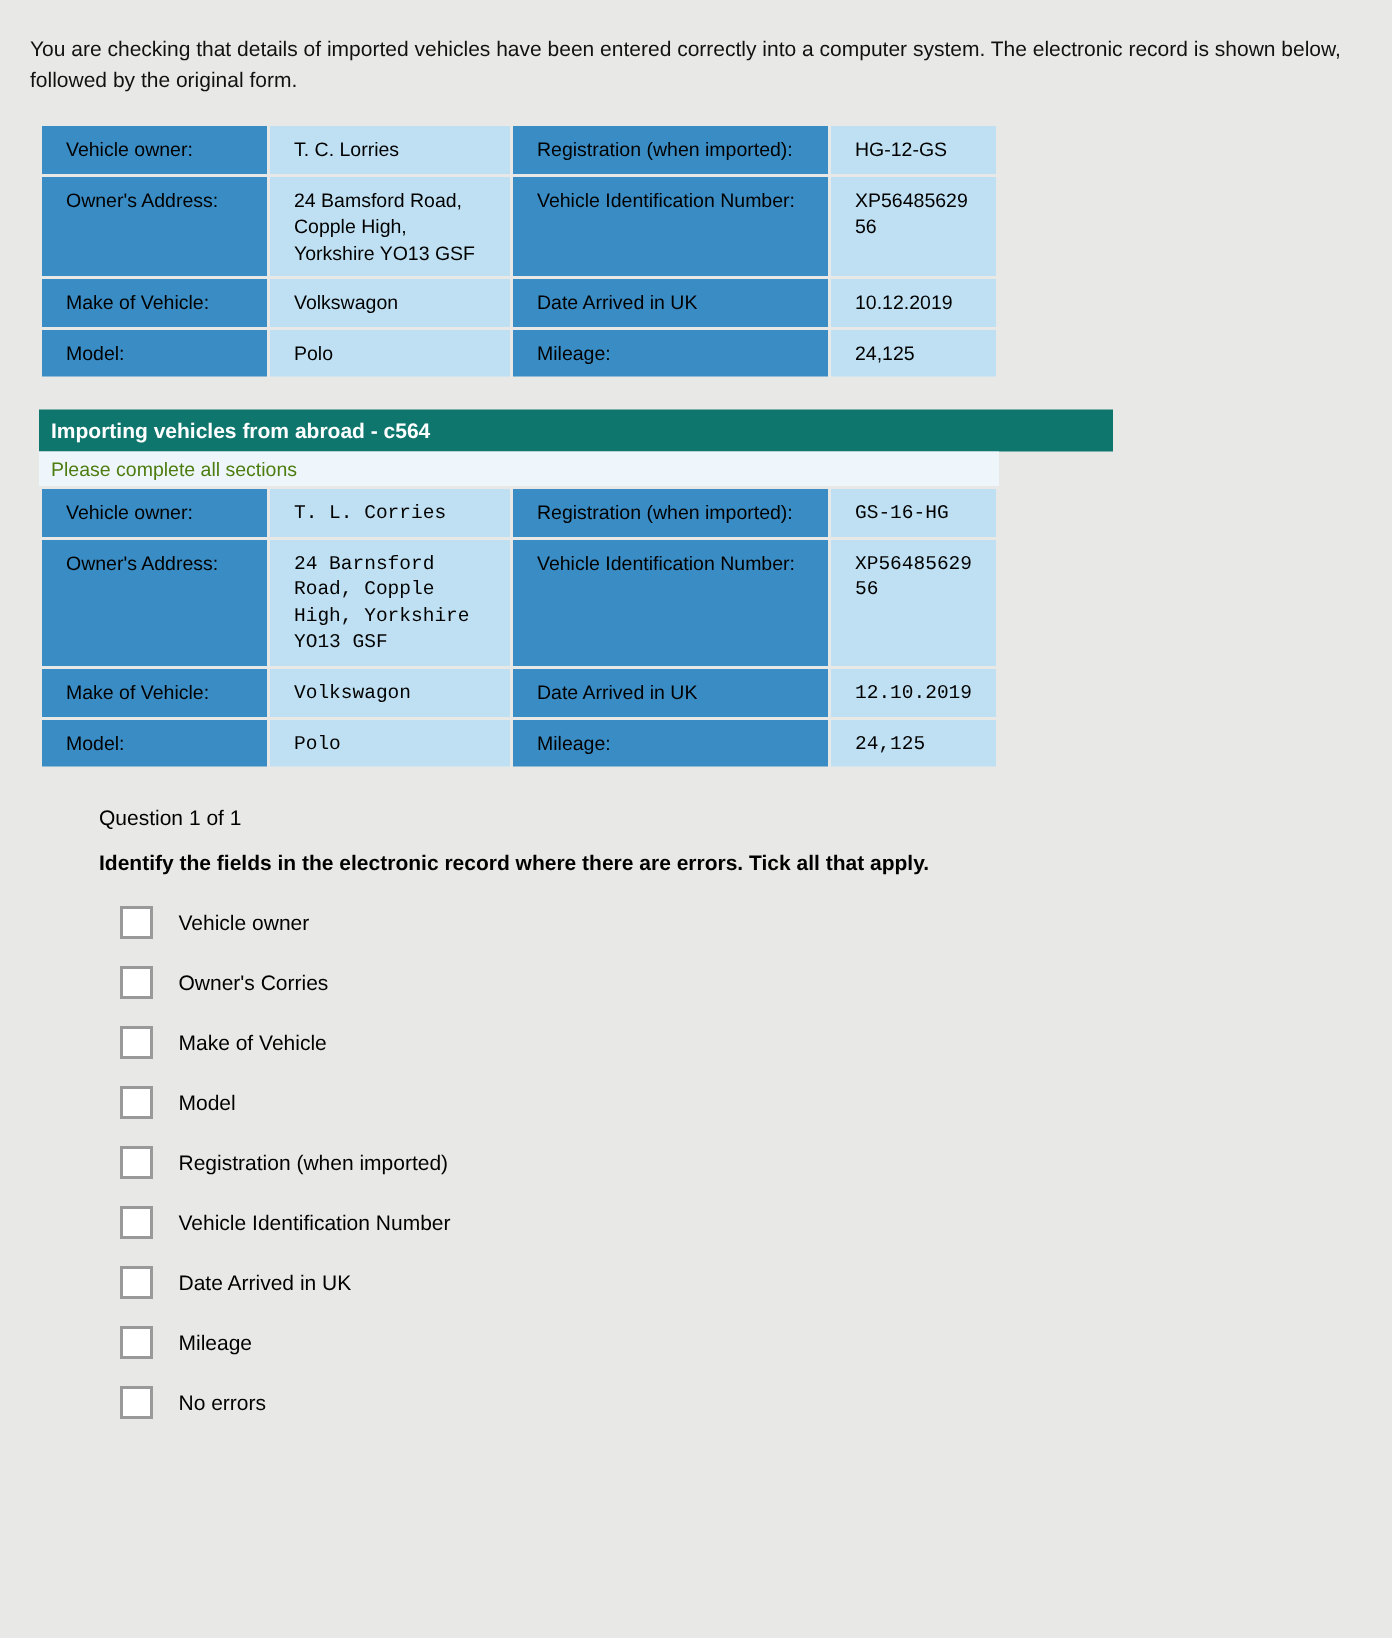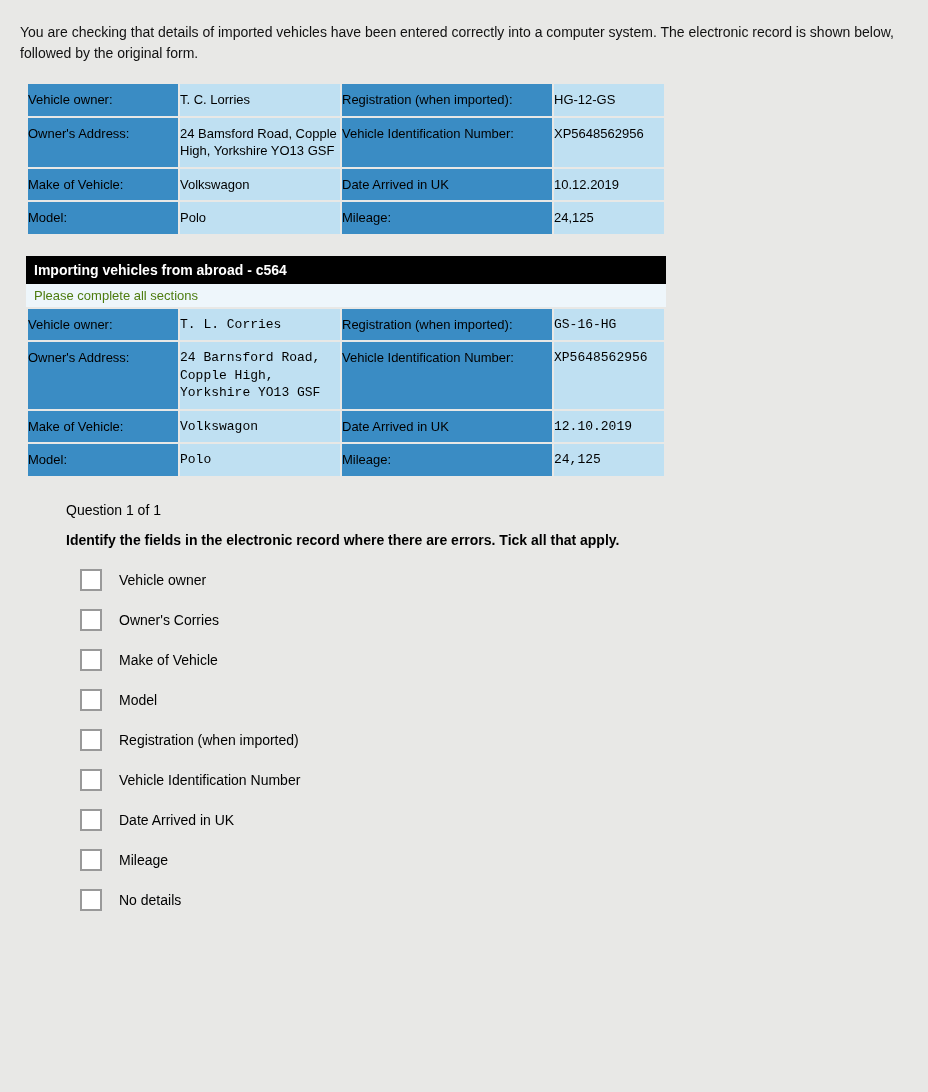--- a/index.html
+++ b/index.html
@@ -18,39 +18,39 @@
     color: #111;
   }
   table.data {
     border-collapse: separate;
     border-spacing: 2px;
     width: 640px;
     margin-left: 6px;
     table-layout: fixed;
   }
   table.data td {
-    padding: 7px 0;
+    padding: 7px 16px;
     vertical-align: top;
     font-size: 13px;
     line-height: 1.35;
     word-wrap: break-word;
     margin-left: 38px;
   }
   table.data col.c1 { width: 150px; }
   table.data col.c2 { width: 160px; }
   table.data col.c3 { width: 210px; }
   table.data col.c4 { width: 110px; }
   .lbl  { background: #3a8cc4; color: #000; font-weight: 400; }
   .val  { background: #bfe0f2; color: #000; }
   .formhdr {
-    background: #000000;
+    background: #0f766e;
     color: #fff;
     font-weight: bold;
     padding: 6px 8px;
-    width: 640px;
+    width: 716px;
     margin: 20px 0 0 6px;
   }
   .subhdr {
     background: #eef6fb;
     color: #4d7c0f;
     font-size: 13px;
     padding: 4px 8px;
     width: 640px;
     margin-left: 6px;
   }
@@ -195,16 +195,16 @@
     <div class="opt">
       <input type="checkbox" id="opt6" style="">
       <label for="opt6">Date Arrived in UK</label>
     </div>
     <div class="opt">
       <input type="checkbox" id="opt7" style="">
       <label for="opt7">Mileage</label>
     </div>
     <div class="opt">
       <input type="checkbox" id="opt8" style="">
-      <label for="opt8">No details</label>
+      <label for="opt8">No errors</label>
     </div>
   </div>
 </div>
 
 </body></html>

